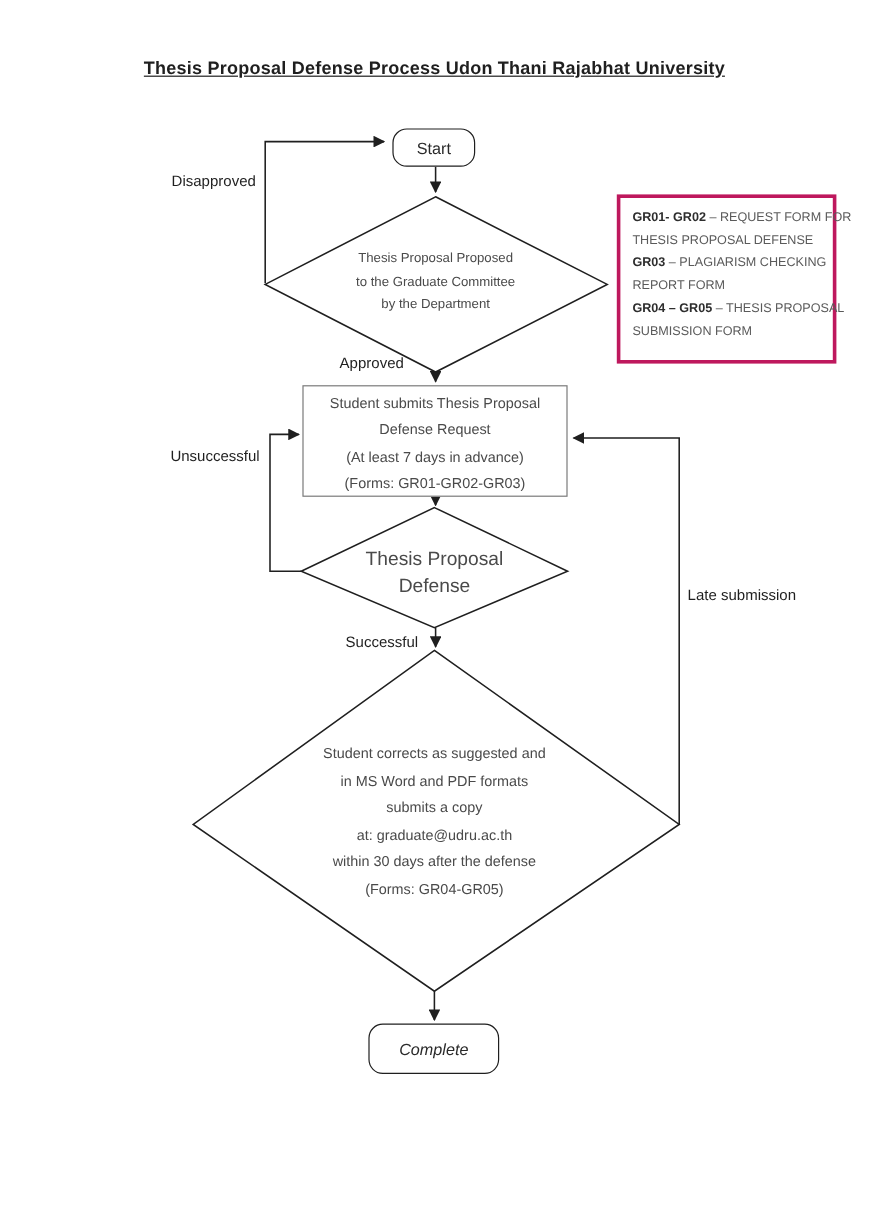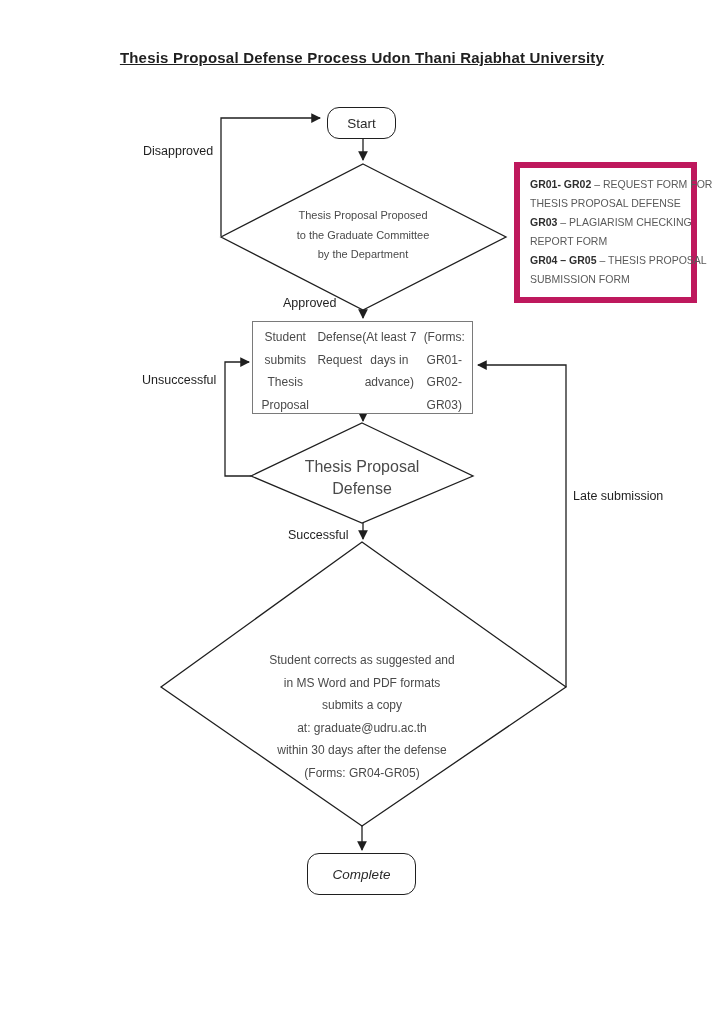--- a/index.html
+++ b/index.html
@@ -42,20 +42,21 @@
   #start-node  { left: 327px; top: 107px; width: 69px; height: 32px; }
   #complete-node { left: 307px; top: 853px; width: 109px; height: 42px; font-style: italic; }
   .process-box {
     position: absolute;
     left: 252px; top: 321px;
     width: 221px; height: 93px;
     border: 1px solid #7a7a7a;
     background: #ffffff;
     box-sizing: border-box;
     display: flex;
+    flex-direction: column;
     justify-content: center;
     padding-top: 4px;
     text-align: center;
     font-size: 12px;
     line-height: 22.5px;
     color: #4a4a4a;
   }
   .diamond-text {
     position: absolute;
     text-align: center;
@@ -64,38 +65,38 @@
   #review-text {
     left: 263px; top: 206px; width: 200px;
     font-size: 11px; line-height: 19.5px;
   }
   #defense-text {
     left: 262px; top: 456px; width: 200px;
     font-size: 16px; line-height: 22px;
   }
   #corrections-text {
     left: 212px; top: 617px; width: 300px;
-    font-size: 12px; line-height: 22.5px; margin-top: 32px;
+    font-size: 12px; line-height: 22.5px;
   }
   .edge-label {
     position: absolute;
     font-size: 12.5px;
     color: #1f1f1f;
     white-space: nowrap;
   }
   #label-disapproved { left: 143px; top: 144px; }
   #label-approved { left: 283px; top: 296px; }
   #label-unsuccessful { left: 142px; top: 373px; }
   #label-successful { left: 288px; top: 528px; }
   #label-late { left: 573px; top: 489px; }
   .legend-box {
     position: absolute;
     left: 514px; top: 162px;
     width: 183px; height: 141px;
-    border: 6px solid #be185d;
+    border: 3px solid #be185d;
     background: #ffffff;
     box-sizing: border-box;
     padding: 7px 6px 0 10px;
     font-size: 10.5px;
     line-height: 19px;
     color: #5a5a5a;
   }
   .legend-line { white-space: nowrap; }
   .legend-code { font-weight: bold; color: #2e2e2e; }
 </style>

